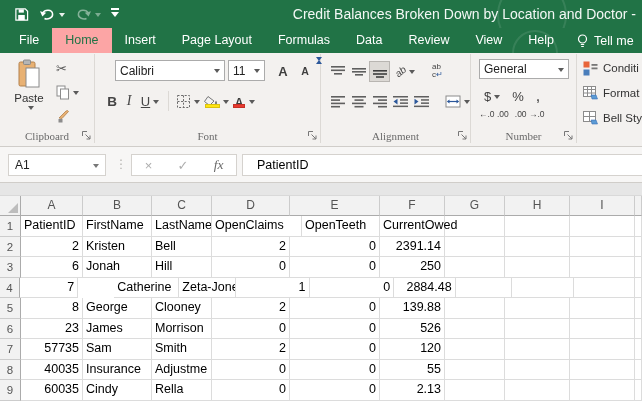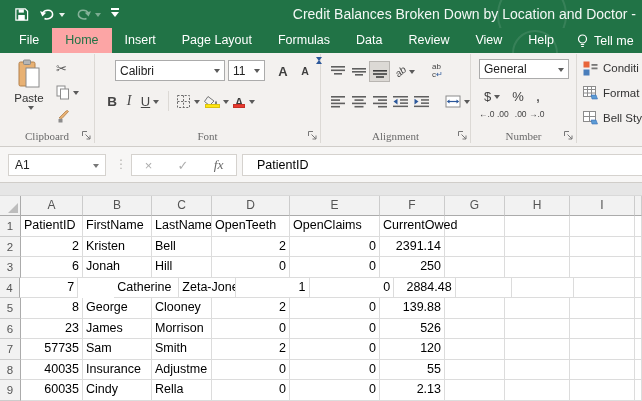--- a/index.html
+++ b/index.html
@@ -457,22 +457,22 @@
         <div class="g-colhdr" style="width: 60px;">G</div>
         <div class="g-colhdr" style="width: 65px;">H</div>
         <div class="g-colhdr" style="width: 65px;">I</div>
         <div class="g-colhdr" style="width: 7px;"></div>
       </div>
       <div class="g-row">
         <div class="g-rowhdr">1</div>
         <div class="g-cell" style="width: 62px;">PatientID</div>
         <div class="g-cell" style="width: 69px;">FirstName</div>
         <div class="g-cell" style="width: 60px;">LastName</div>
+        <div class="g-cell" style="width: 90px;">OpenClaims</div>
         <div class="g-cell" style="width: 78px;">OpenTeeth</div>
-        <div class="g-cell" style="width: 90px;">OpenClaims</div>
         <div class="g-cell spill" style="width: 65px;">CurrentOwed</div>
         <div class="g-cell" style="width: 60px;"></div>
         <div class="g-cell" style="width: 65px;"></div>
         <div class="g-cell" style="width: 65px;"></div>
         <div class="g-cell" style="width: 7px;"></div>
       </div>
       <div class="g-row">
         <div class="g-rowhdr">2</div>
         <div class="g-cell num" style="width: 62px;">2</div>
         <div class="g-cell" style="width: 69px;">Kristen</div>

